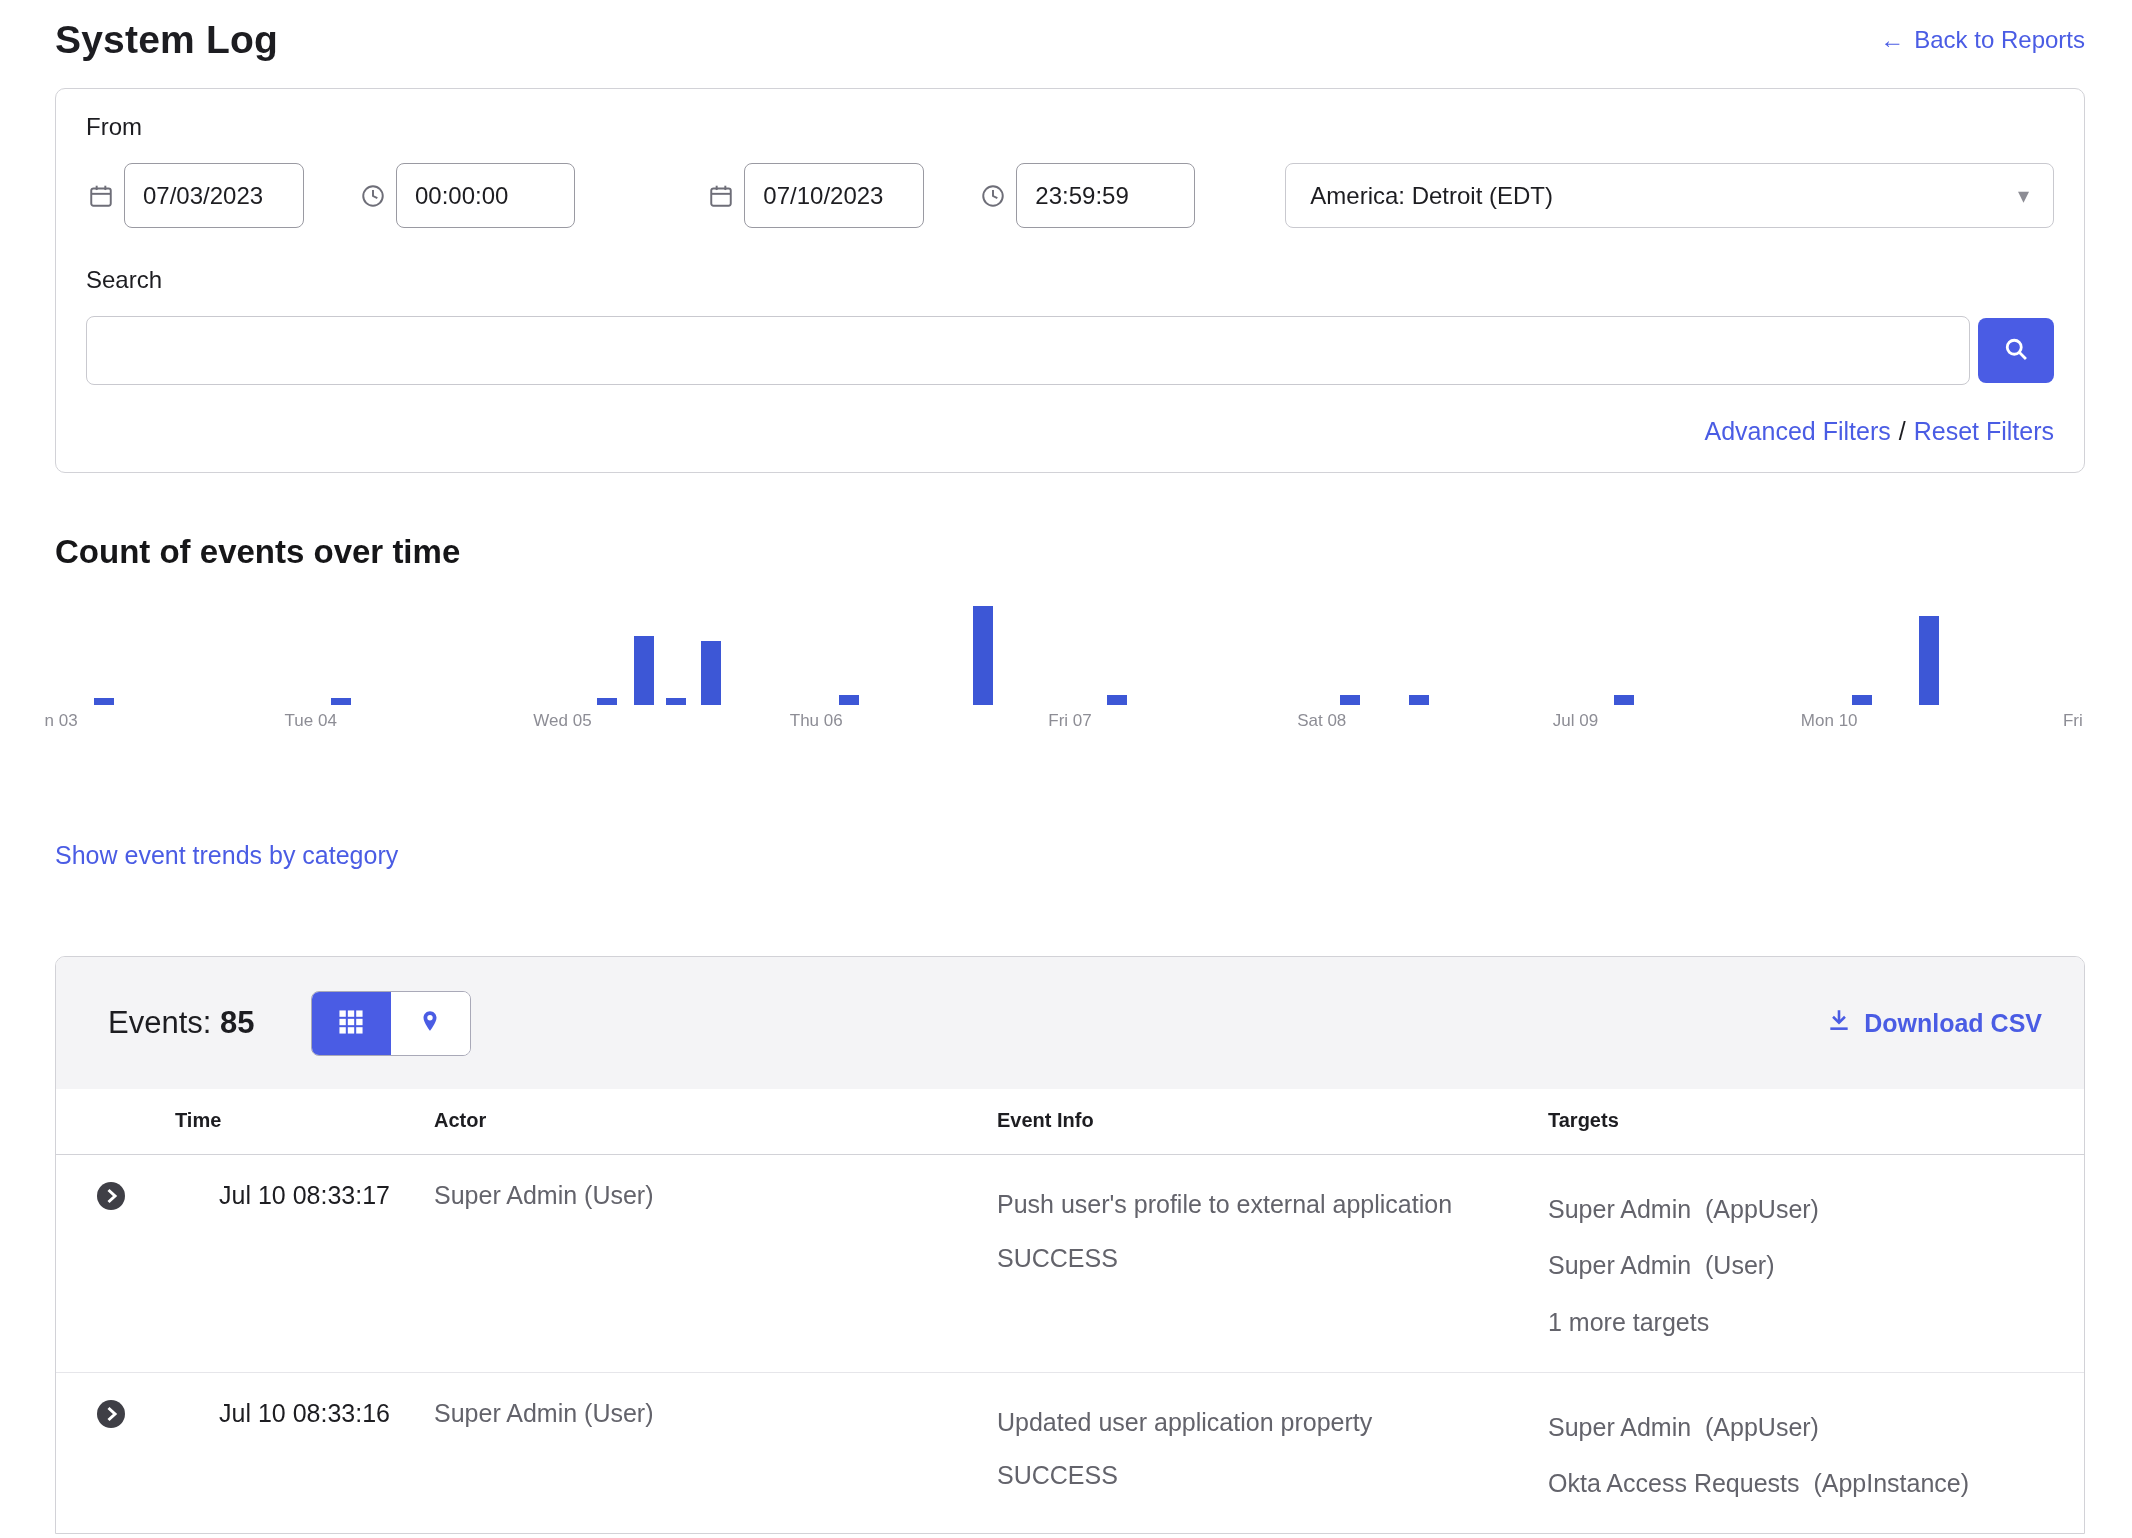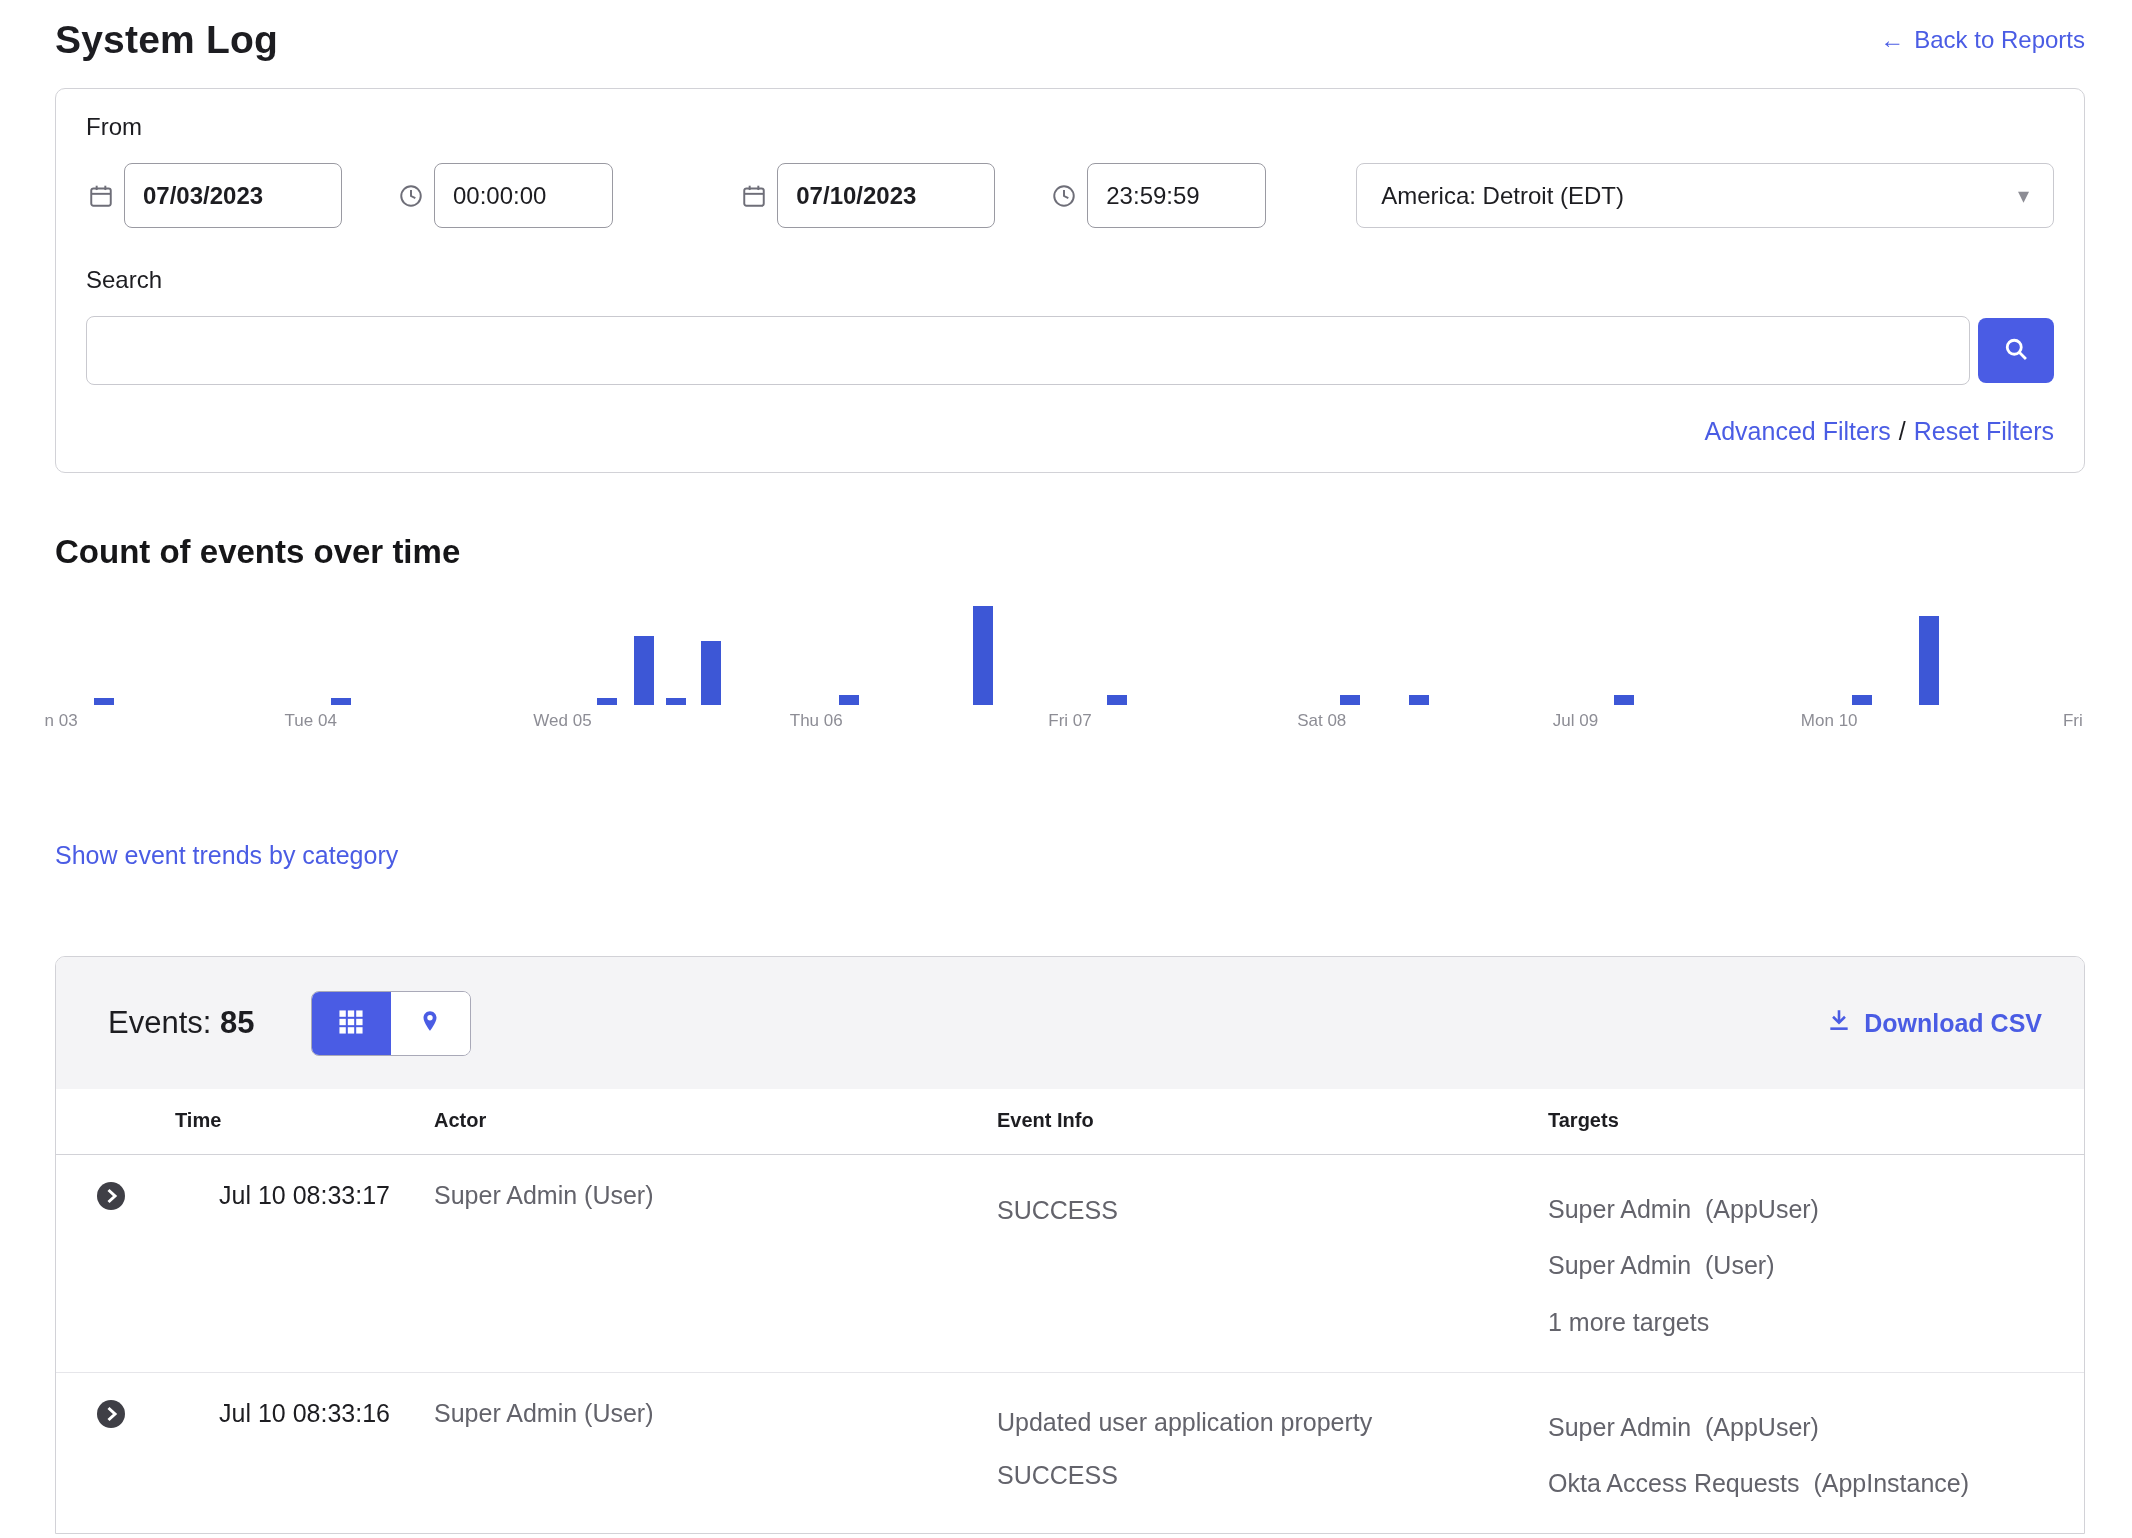--- a/index.html
+++ b/index.html
@@ -34,21 +34,21 @@
   .field-label{font-size:24px;color:var(--text);margin-bottom:22px;}
   .filter-row{display:flex;align-items:flex-end;gap:40px;}
   .fgroup{display:flex;flex-direction:column;}
   .inline-inputs{display:flex;align-items:center;}
   .picker-icon{width:30px;display:flex;justify-content:center;margin-right:8px;color:#6e6e78;}
   .txt-input{
     height:65px;border:1px solid var(--input-border);border-radius:8px;
     font-family:"Liberation Sans", sans-serif;font-size:24px;color:var(--text);
     padding:0 18px;background:#fff;
   }
-  .date-input{width:218px;font-weight:bold;}
+  .date-input{width:180px;}
   .time-input{width:179px;margin-right:0;}
   .gap-md{width:54px;}
   .tz-select{
     margin-left:50px;width:806px;height:65px;border:1px solid var(--soft-border);
     border-radius:8px;display:flex;align-items:center;justify-content:space-between;
     padding:0 24px;font-size:24px;color:var(--text);cursor:pointer;background:#fff;text-align:center;
   }
   .tz-chevron{color:#8d8d95;font-size:22px;}
   .search-label{margin-top:38px;}
   .search-row{display:flex;align-items:stretch;margin-top:4px;}
@@ -274,20 +274,21 @@
             <svg width="30" height="30" viewBox="0 0 30 30">
                 <circle cx="15" cy="15" r="14" fill="#3f3f46"></circle>
                 <polyline points="12.5,9 19,15 12.5,21" fill="none" stroke="#ffffff" stroke-width="3"></polyline>
               </svg>
           </span>
         </button>
       </div>
       <div class="cell c-time">Jul 10 08:33:17</div>
       <div class="cell c-actor">Super Admin (User)</div>
       <div class="cell c-info">
+        <div class="info-text">Push user's profile to external application</div>
         <div class="outcome">SUCCESS</div>
       </div>
       <div class="cell c-targets">
         <div class="target">Super Admin  (AppUser)</div>
         <div class="target">Super Admin  (User)</div>
         <div class="target">1 more targets</div>
       </div>
     </div>
 
     <div class="tgrid trow">

